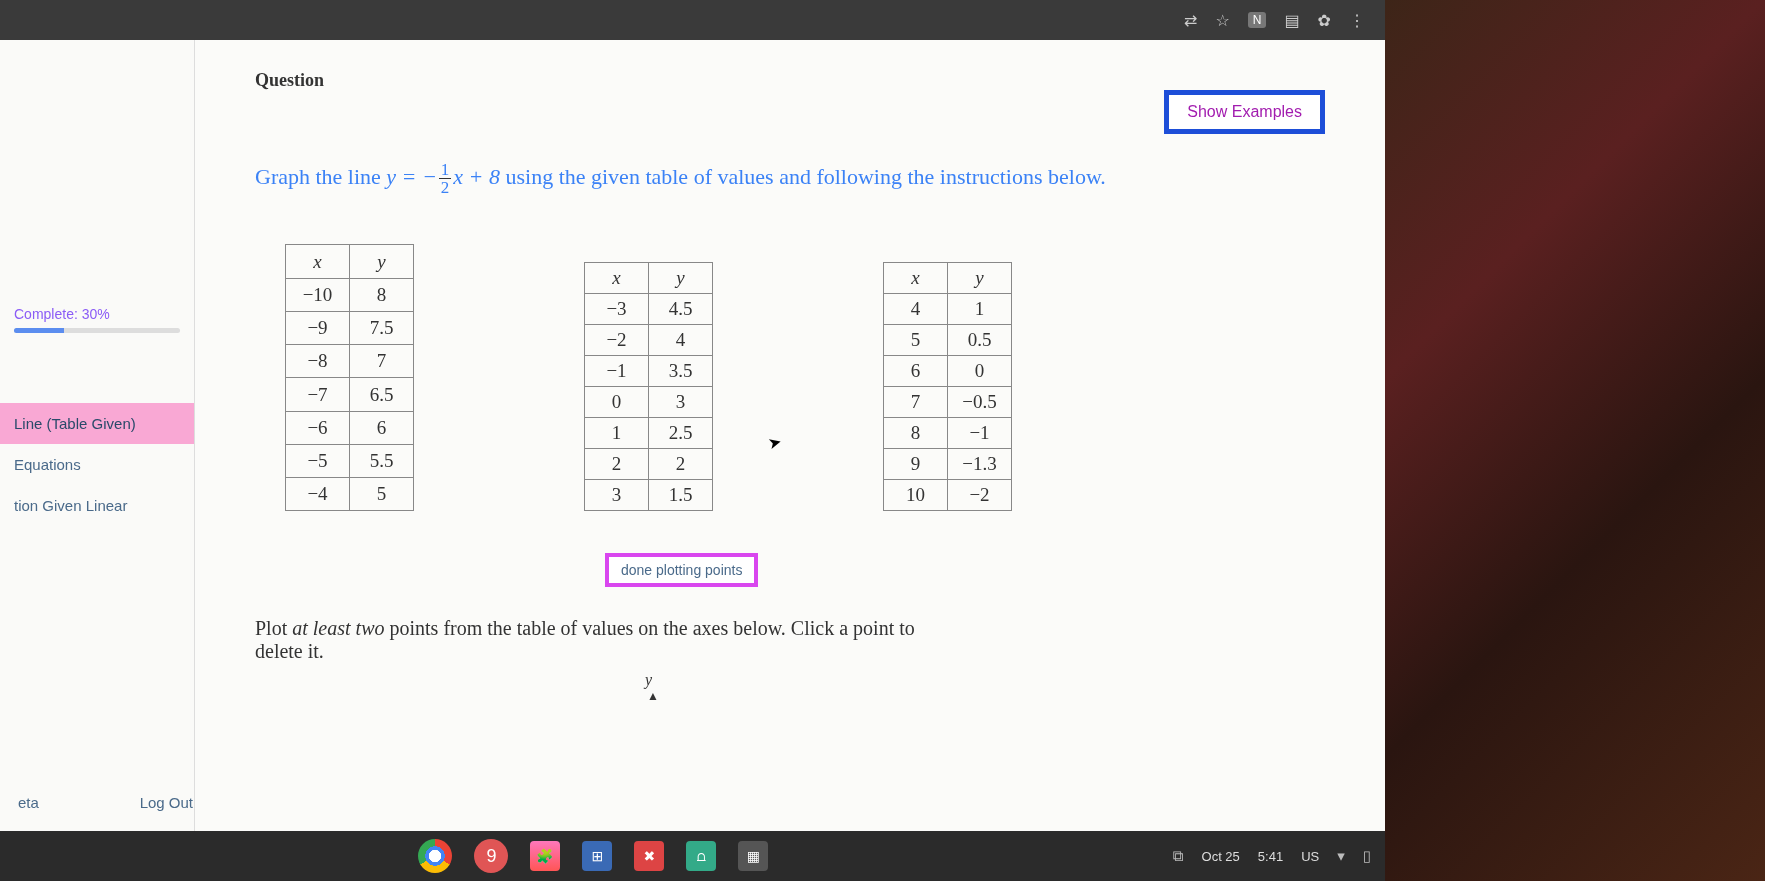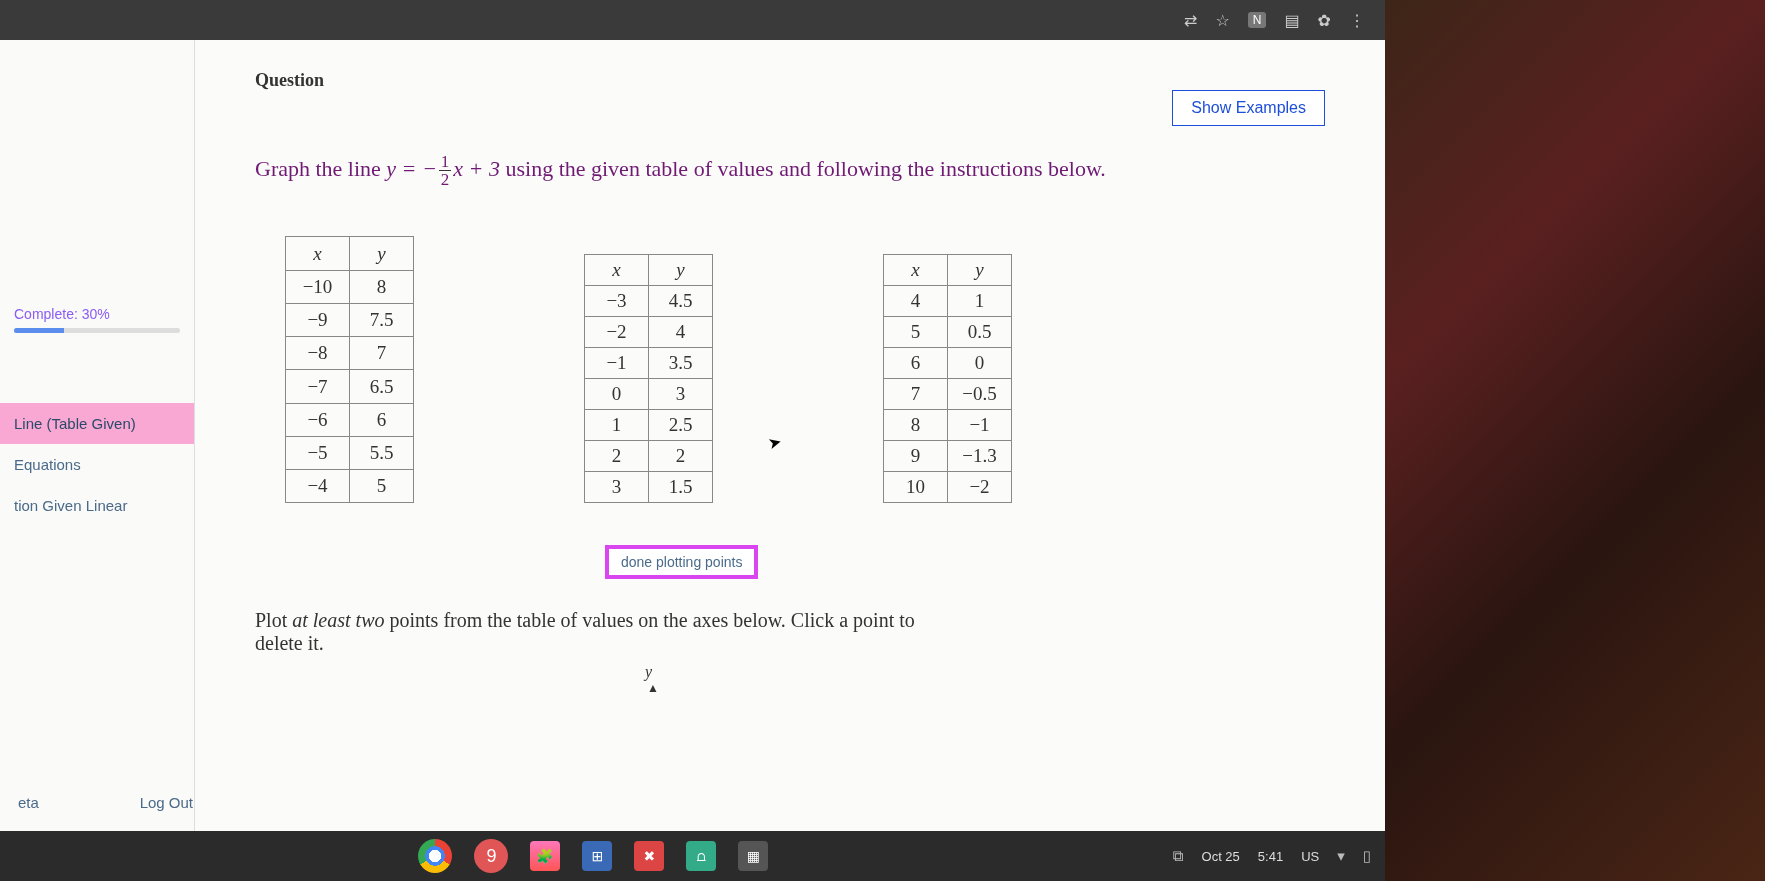--- a/index.html
+++ b/index.html
@@ -105,33 +105,33 @@
       justify-content: space-between;
       align-items: flex-start;
     }
     .q-title {
       font-weight: bold;
       font-size: 18px;
       color: #333;
       font-family: Georgia, serif;
     }
     .show-examples {
-      border: 1px solid #1d4ed8;
+      border: 5px solid #1d4ed8;
       background: #fff;
       padding: 8px 18px;
       font-size: 16px;
-      color: #1d4ed8;
+      color: #a21caf;
       font-family: 'Segoe UI', Arial, sans-serif;
       cursor: pointer;
       margin-top: 20px;
     }
     .prompt {
       margin-top: 26px;
       font-size: 22px;
-      color: #701a75;
+      color: #3b82f6;
       line-height: 1.5;
       max-width: 900px;
     }
     .math {
       font-style: italic;
       font-family: 'Cambria Math', Georgia, serif;
     }
     .frac {
       display: inline-block;
       vertical-align: middle;
@@ -278,21 +278,21 @@
 
   <div class="content">
 
     <div class="question-header">
       <div class="q-title">Question</div>
       <button class="show-examples">Show Examples</button>
     </div>
 
     <div class="prompt">
       <span>Graph the line </span>
-      <span class="math">y = −</span><span class="frac"><span class="n">1</span><span class="d">2</span></span><span class="math">x + 3</span>
+      <span class="math">y = −</span><span class="frac"><span class="n">1</span><span class="d">2</span></span><span class="math">x + 8</span>
       <span> using the given table of values and following the instructions below.</span>
     </div>
 
     <div class="tables-row">
       <table class="val">
         <tbody>
             <tr>
               <th>x</th>
               <th>y</th>
             </tr>

